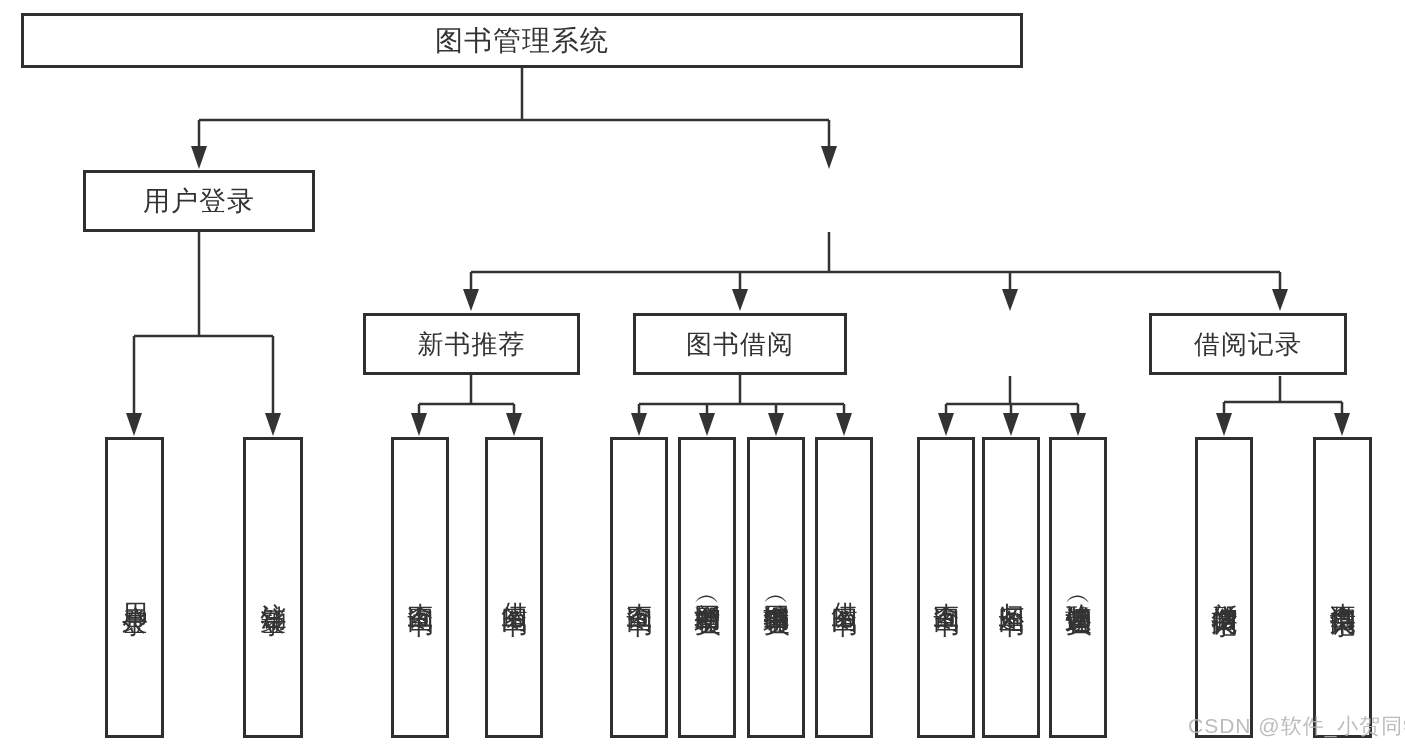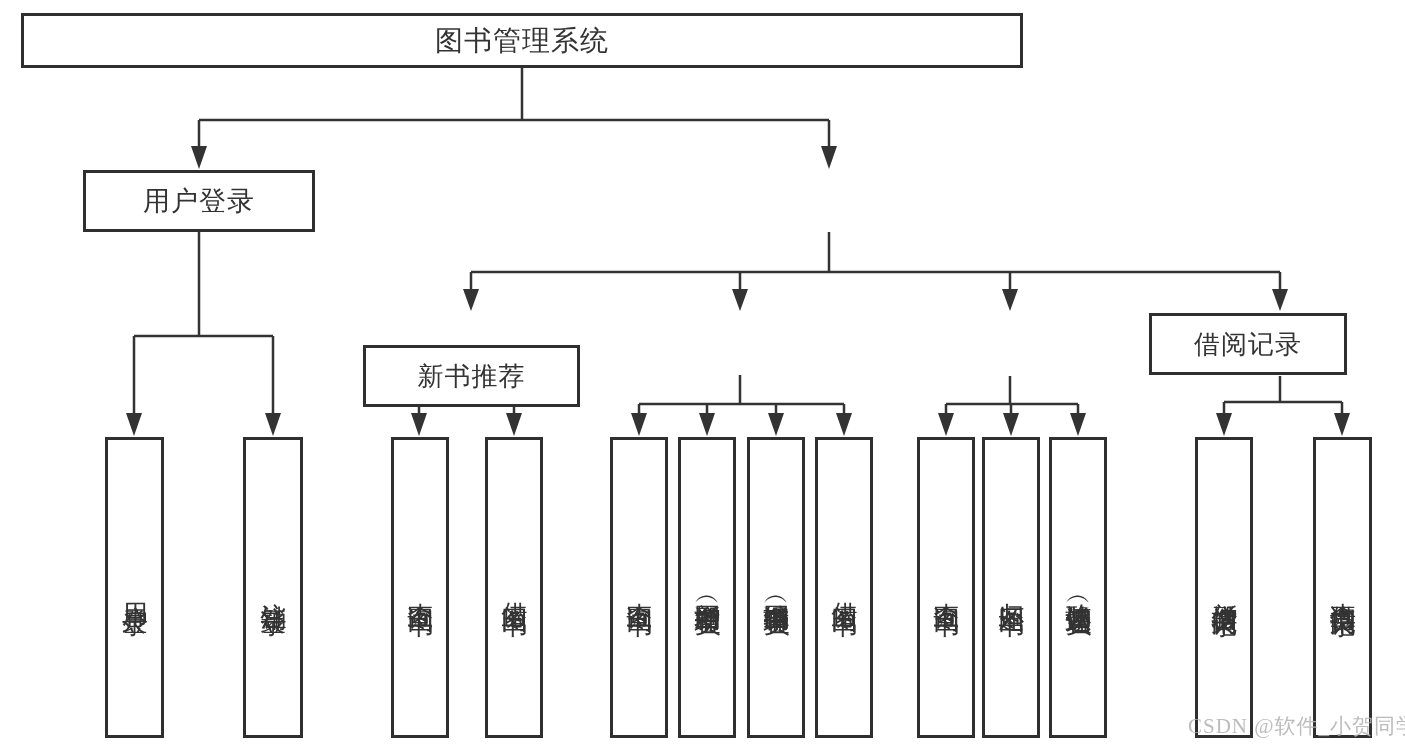--- a/index.html
+++ b/index.html
@@ -1,20 +1,20 @@
 <!DOCTYPE html>
 <html><head>
 <meta charset="utf-8">
 <title>Diagram</title>
 <style>
   html,body { margin:0; padding:0; background:#ffffff; }
   .canvas {
     position:relative; width:1405px; height:747px;
     background:#ffffff; overflow:hidden;
-    font-family:Liberation Serif, serif; color:#333333;
+    font-family:Liberation Sans, sans-serif; color:#333333;
   }
   .wires { position:absolute; left:0; top:0; z-index:0; }
   .node {
     position:absolute; background:#ffffff;
     border:3px solid #2f2f2f; box-sizing:border-box;
     display:flex; align-items:center; justify-content:center;
     z-index:1; text-align:center;
   }
   .root-node { left:21px; top:13px; width:1002px; height:55px; font-size:28px; letter-spacing:1px; }
   .branch-node { top:170px; height:62px; font-size:27px; letter-spacing:1px; }
@@ -73,21 +73,22 @@
       <polygon points="1070,413 1086,413 1078,436"></polygon>
       <polygon points="1216,413 1232,413 1224,436"></polygon>
       <polygon points="1334,413 1350,413 1342,436"></polygon>
     </g>
   </svg>
 
   <div class="node root-node">图书管理系统</div>
 
   <div class="node branch-node" style="left:83px; width:232px;">用户登录</div>
 
-  <div class="node group-node" style="left:363px; width:217px;margin-top:32px;">新书推荐</div>
+  <div class="node group-node" style="left:363px; width:217px;">新书推荐</div>
+  <div class="node group-node" style="left:633px; width:214px;">图书借阅</div>
   <div class="node group-node" style="left:1149px; width:198px;">借阅记录</div>
 
   <div class="node leaf-node" style="left:105px; width:59px;">用户登录</div>
   <div class="node leaf-node" style="left:243px; width:60px;">注销登录</div>
 
   <div class="node leaf-node" style="left:391px;">查询图书</div>
   <div class="node leaf-node" style="left:485px;">借阅图书</div>
 
   <div class="node leaf-node" style="left:610px;">查询图书</div>
   <div class="node leaf-node" style="left:678px; letter-spacing:1px;">新增图书（管理员）</div>

